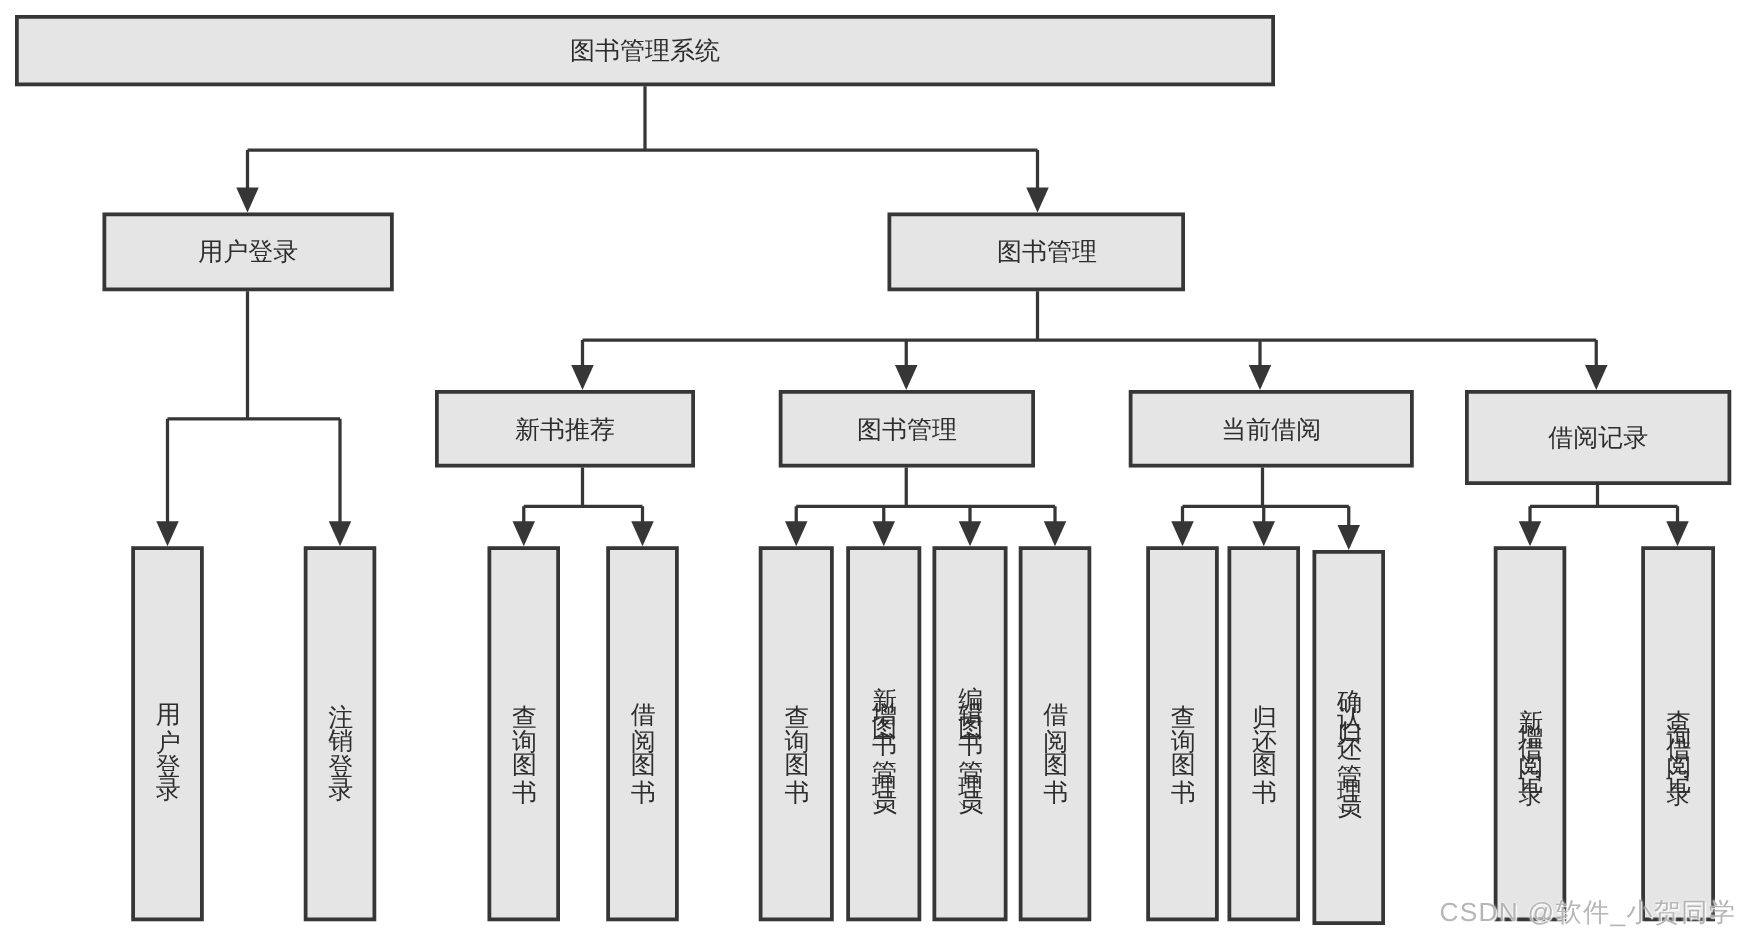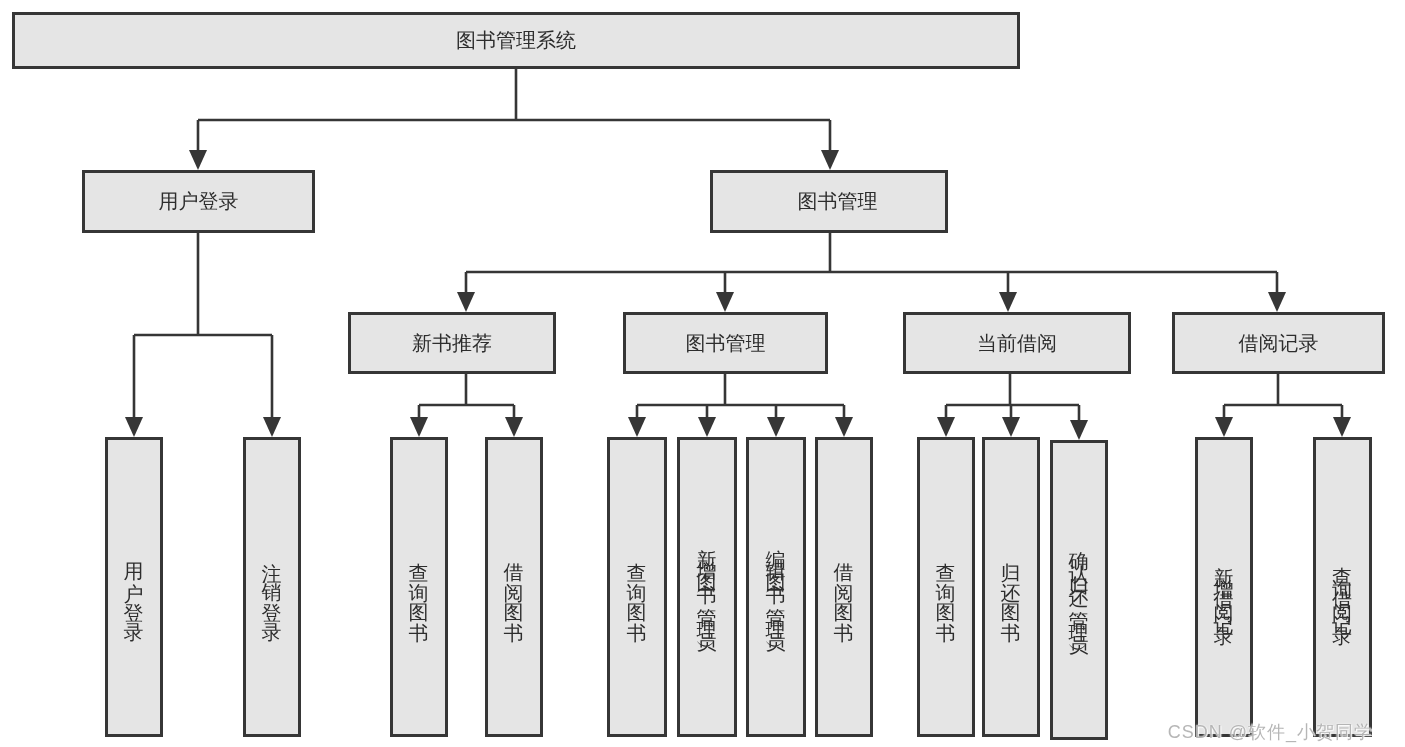--- a/index.html
+++ b/index.html
@@ -13,22 +13,22 @@
     display:flex;align-items:center;justify-content:center;font-size:20px;color:#2d2d2d;
     z-index:2;
   }
   .node .lbl{white-space:nowrap;}
   .node.v .lbl{
     writing-mode:vertical-rl;text-orientation:mixed;line-height:1;
     letter-spacing:0.6em;white-space:normal;
   }
   .node.v.loose .lbl{letter-spacing:1em;}
   .watermark{
-    position:absolute;right:32px;bottom:3px;z-index:5;
-    font-size:18px;color:rgba(176,176,176,0.92);
+    position:absolute;right:16px;bottom:3px;z-index:5;
+    font-size:21px;color:rgba(176,176,176,0.92);
     text-shadow:0 0 2px #ffffff,1px 1px 1px #ffffff;
     letter-spacing:1px;white-space:nowrap;
   }
 </style>
 </head>
 <body>
 
 <div class="stage">
 
   <svg class="connectors" width="1405" height="747" viewBox="0 0 1405 747">
@@ -85,21 +85,21 @@
 
   <div class="node" style="left:348px;top:312px;width:208px;height:62px;">
     <span class="lbl">新书推荐</span>
   </div>
   <div class="node" style="left:623px;top:312px;width:205px;height:62px;">
     <span class="lbl">图书管理</span>
   </div>
   <div class="node" style="left:903px;top:312px;width:228px;height:62px;">
     <span class="lbl">当前借阅</span>
   </div>
-  <div class="node" style="left:1172px;top:312px;width:213px;height:62px;">
+  <div class="node" style="left:1172px;top:312px;width:213px;height:76px;">
     <span class="lbl">借阅记录</span>
   </div>
 
   <div class="node v loose" style="left:105px;top:437px;width:58px;height:300px;">
     <span class="lbl">用户登录</span>
   </div>
   <div class="node v loose" style="left:243px;top:437px;width:58px;height:300px;">
     <span class="lbl">注销登录</span>
   </div>
 

